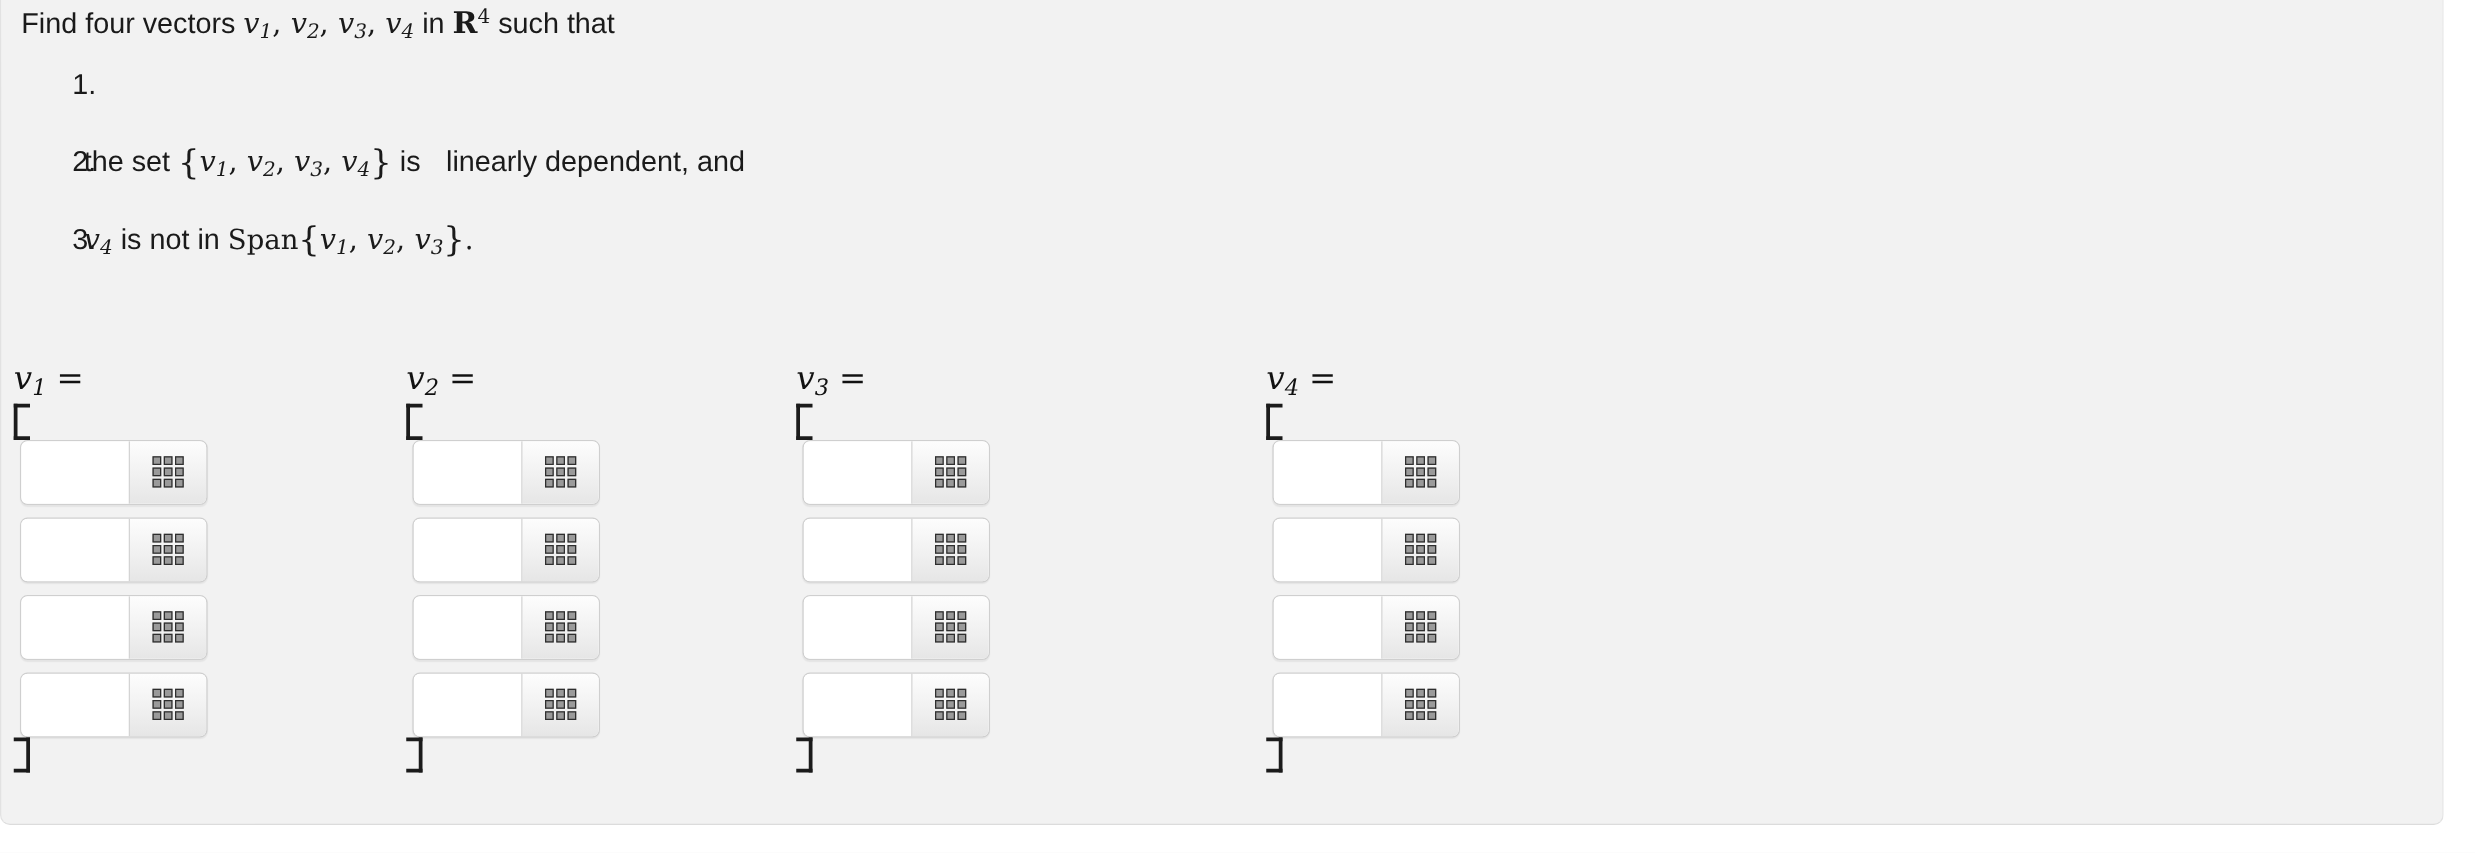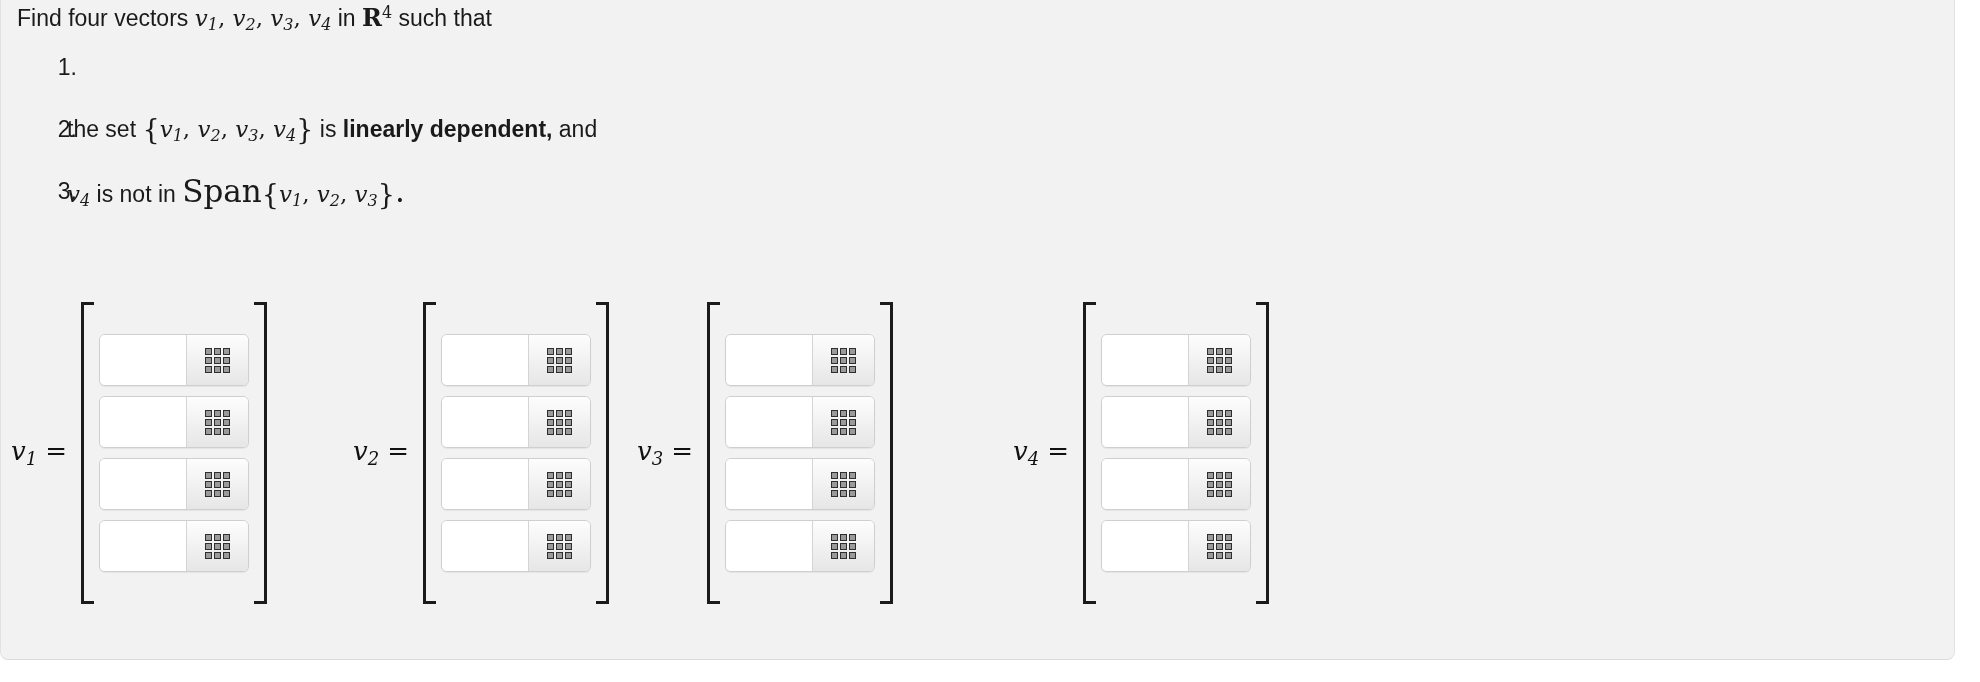--- a/index.html
+++ b/index.html
@@ -100,30 +100,31 @@
   }
   .mbold-r {
     font-family: "DejaVu Serif", "Liberation Serif", serif;
     font-weight: bold;
     font-style: normal;
     font-size: 24px;
   }
   .mroman {
     font-family: "DejaVu Serif", "Liberation Serif", serif;
     font-style: normal;
-    font-size: 31px;
+    font-size: 22px;
   }
   .mbrace {
     font-family: "DejaVu Serif", "Liberation Serif", serif;
     font-style: normal;
     font-size: 27px;
     vertical-align: -2px;
   }
   .bold-phrase {
-    font-weight: bold;
+    font-weight: normal;
+    margin-left: 14px;
   }
   .mcomma {
     font-family: "DejaVu Serif", "Liberation Serif", serif;
     font-style: normal;
     font-size: 23px;
   }
 
   
   .vectors-row {
     position: absolute;
@@ -131,22 +132,21 @@
     top: 300px;
     width: 1980px;
     height: 330px;
   }
 
   .vector-group {
     position: absolute;
     top: 0;
     height: 330px;
     display: flex;
-    flex-direction: row;
-    align-items: center;
+    flex-direction: column;
   }
 
   .vector-label {
     font-family: "DejaVu Serif", "Liberation Serif", serif;
     font-style: italic;
     font-size: 26px;
     color: #111;
     white-space: nowrap;
     margin-right: 14px;
     padding-bottom: 2px;
@@ -328,21 +328,21 @@
                     <i></i>
                     <i></i>
                     <i></i>
                     <i></i>
                   </span>
                 </div>
               </div>
             </div>
             <div class="bracket bracket-right"></div>
           </div>
-          <div class="vector-group" style="left: 352px;">
+          <div class="vector-group" style="left: 324px;">
             <div class="vector-label"><span>v</span><span class="sub">2</span><span class="eq">=</span></div>
             <div class="bracket bracket-left"></div>
             <div class="cells">
               <div class="answer-cell">
                 <input type="text" class="answer-input" placeholder="" style="">
                 <div class="keypad-button">
                   <span class="grid-icon">
                     <i></i>
                     <i></i>
                     <i></i>

